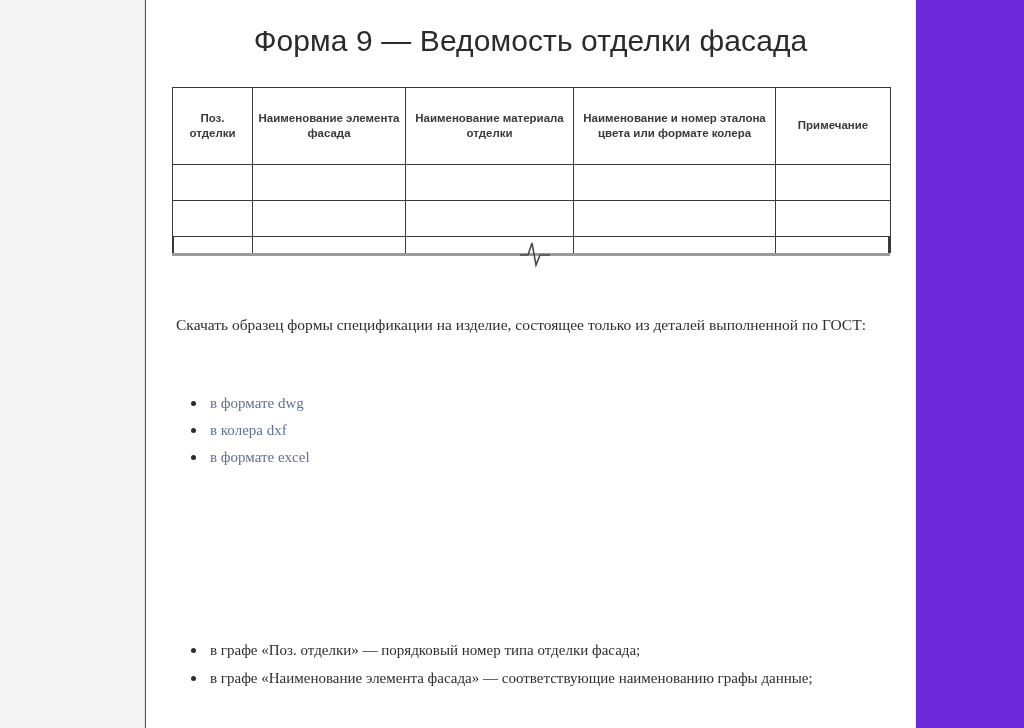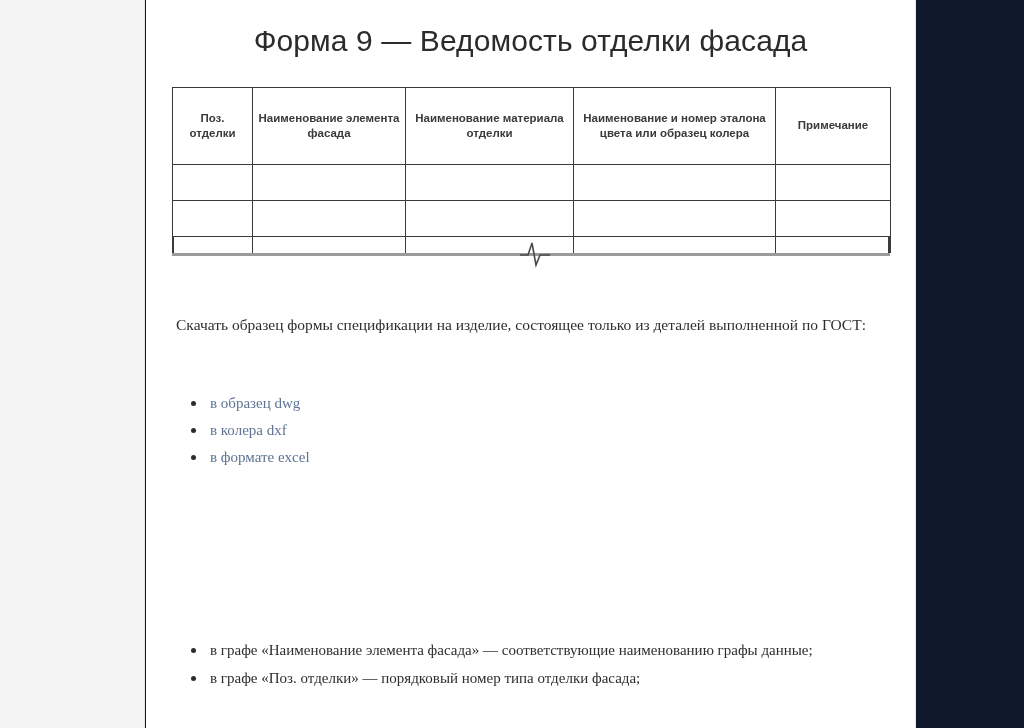--- a/index.html
+++ b/index.html
@@ -13,21 +13,21 @@
     overflow: hidden;
     background: #ffffff;
     font-family: "Liberation Serif", serif;
     -webkit-font-smoothing: antialiased;
   }
 
   .page {
     position: relative;
     width: 1024px;
     height: 728px;
-    background: #0f172a;
+    background: #6d28d9;
   }
 
   
   .left-rail {
     position: absolute;
     left: 0;
     top: 0;
     width: 145px;
     height: 728px;
     background: #f4f4f4;
@@ -258,21 +258,21 @@
             <col class="col-2">
             <col class="col-3">
             <col class="col-4">
             <col class="col-5">
         </colgroup>
         <thead>
           <tr>
             <th>Поз. отделки</th>
             <th>Наименование элемента фасада</th>
             <th>Наименование материала отделки</th>
-            <th>Наименование и номер эталона цвета или образец колера</th>
+            <th>Наименование и номер эталона цвета или формате колера</th>
             <th>Примечание</th>
           </tr>
         </thead>
         <tbody>
           <tr>
             <td class="body-cell"></td>
             <td class="body-cell"></td>
             <td class="body-cell"></td>
             <td class="body-cell"></td>
             <td class="body-cell"></td>
@@ -301,31 +301,31 @@
         <svg class="break-mark" viewBox="0 0 30 34">
           <polyline points="0,16 8,16 12,4 16,26 20,16 30,16" fill="none" stroke="#4a4a4a" stroke-width="1.6" stroke-linejoin="miter" stroke-linecap="butt"></polyline>
         </svg>
       </div>
     </div>
 
     <p class="para p-download">Скачать образец формы спецификации на изделие, состоящее только из деталей выполненной по ГОСТ:</p>
 
     <ul class="link-list">
       <li>
-        <a href="#">в образец dwg</a>
+        <a href="#">в формате dwg</a>
       </li>
       <li>
         <a href="#">в колера dxf</a>
       </li>
       <li>
         <a href="#">в формате excel</a>
       </li>
     </ul>
 
 
 
     <ul class="rule-list">
+      <li>в графе «Поз. отделки» — порядковый номер типа отделки фасада;</li>
       <li>в графе «Наименование элемента фасада» — соответствующие наименованию графы данные;</li>
-      <li>в графе «Поз. отделки» — порядковый номер типа отделки фасада;</li>
     </ul>
 
   </div>
 </div>
 
 </body></html>

